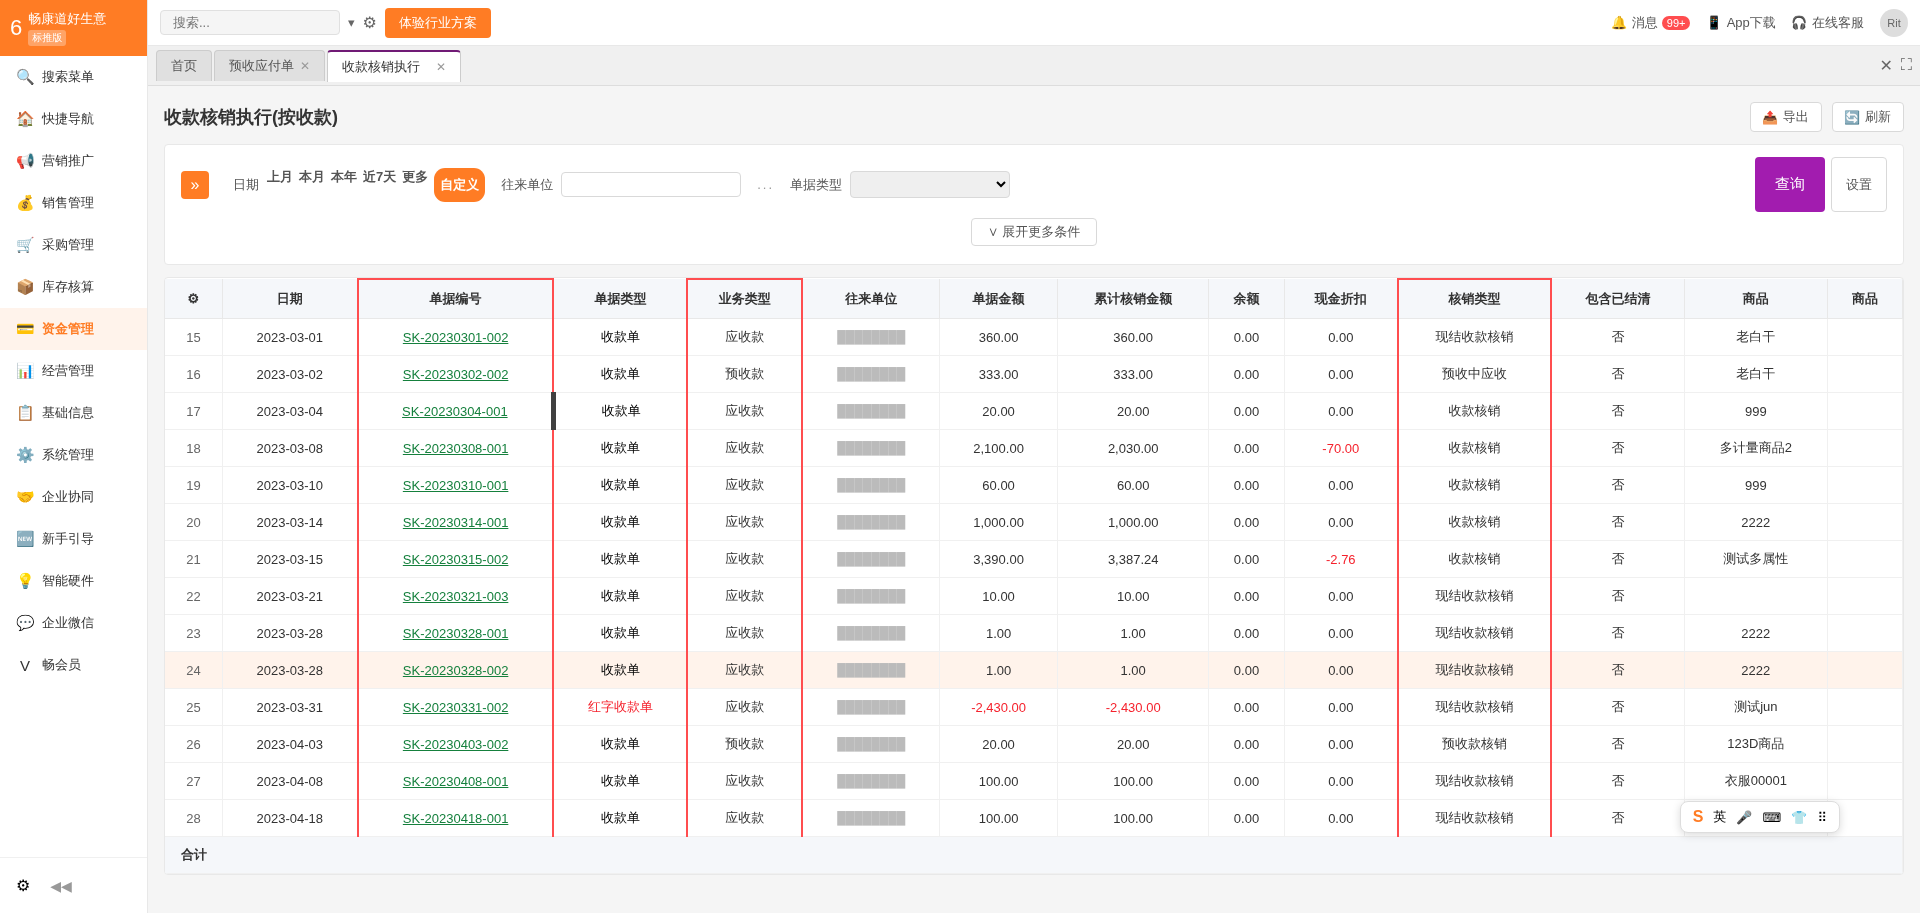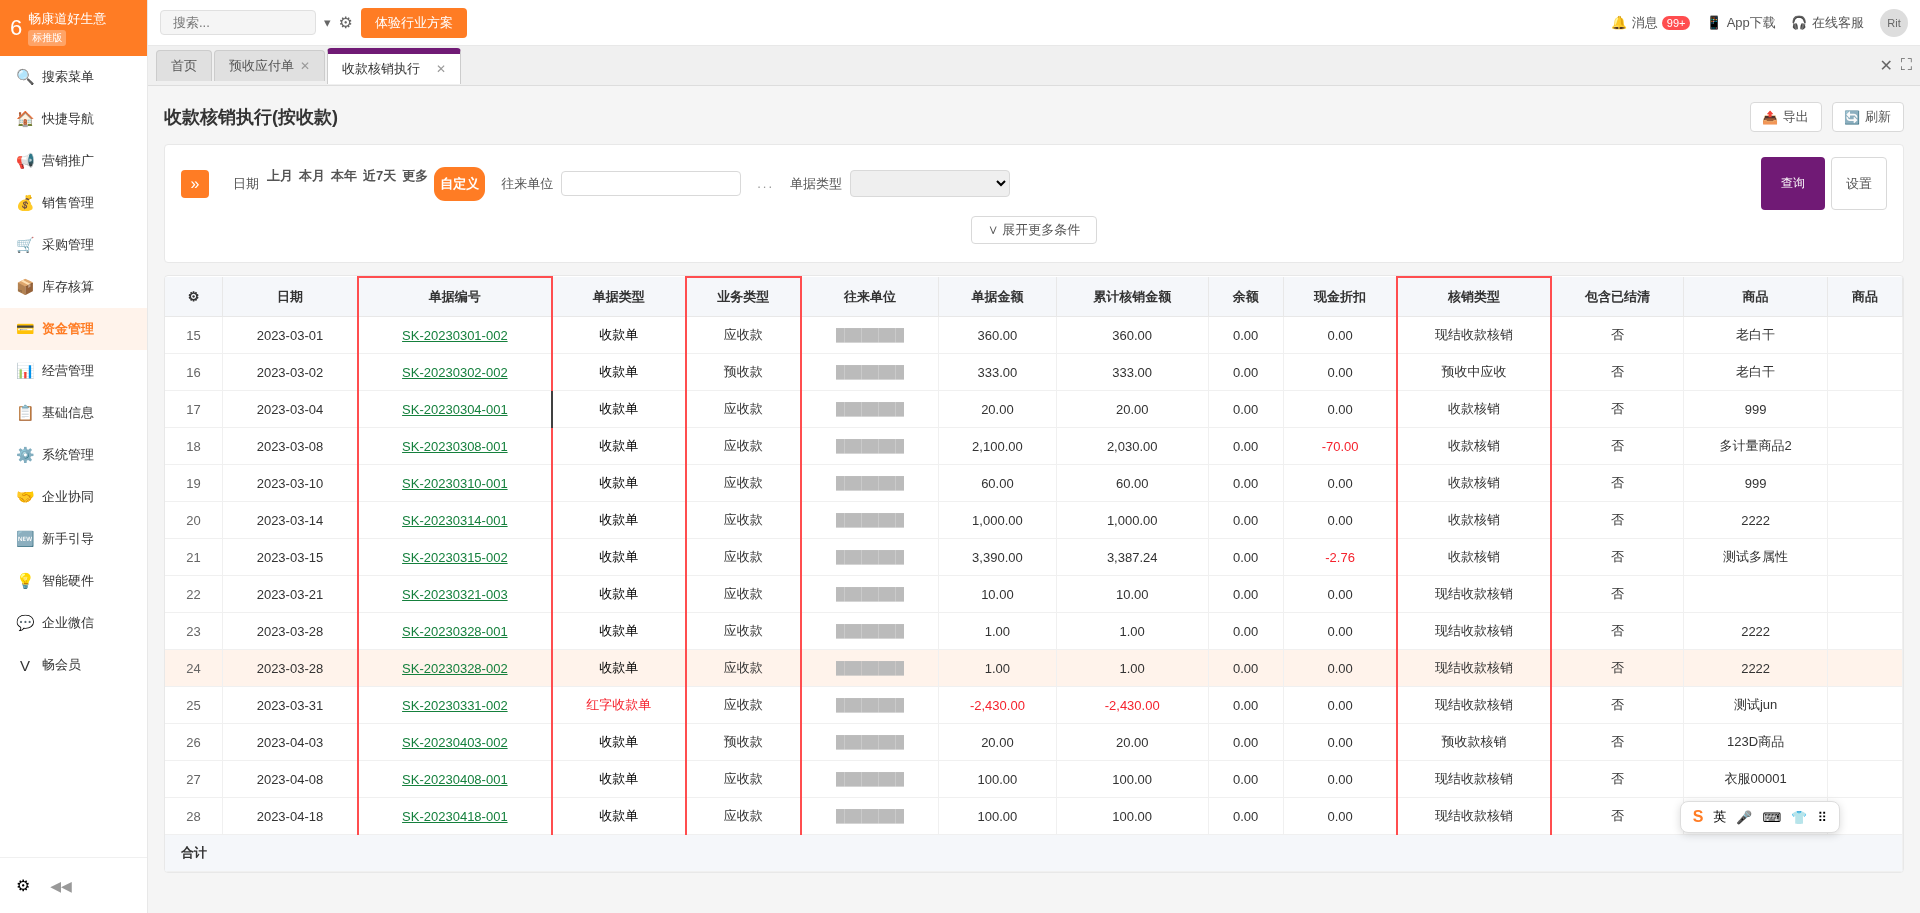--- a/index.html
+++ b/index.html
@@ -13,21 +13,21 @@
     .sidebar-item { display: flex; align-items: center; gap: 8px; padding: 12px 16px; cursor: pointer; color: #333; font-size: 13px; }
     .sidebar-item.active { background: #fff3eb; color: #ff7c24; font-weight: bold; }
     .sidebar-item .icon { font-size: 15px; width: 18px; text-align: center; }
     .sidebar-bottom { margin-top: auto; border-top: 1px solid #f0f0f0; padding: 10px 0; }
 
     
     .main { flex: 1; display: flex; flex-direction: column; overflow: hidden; }
 
     
     .topbar { height: 46px; background: #fff; border-bottom: 1px solid #e8e8e8; display: flex; align-items: center; padding: 0 12px; gap: 8px; flex-shrink: 0; }
-    .topbar-search { background: #f5f5f5; border: 1px solid #e0e0e0; border-radius: 4px; padding: 4px 12px; width: 156px; font-size: 13px; color: #999; }
+    .topbar-search { background: #f5f5f5; border: 1px solid #e0e0e0; border-radius: 4px; padding: 4px 12px; width: 180px; font-size: 13px; color: #999; }
     .topbar-dropdown { color: #666; cursor: pointer; }
     .topbar-gear { color: #666; cursor: pointer; font-size: 16px; }
     .topbar-btn-orange { background: #ff7c24; color: #fff; border: none; padding: 6px 14px; border-radius: 4px; cursor: pointer; font-size: 13px; }
     .topbar-right { margin-left: auto; display: flex; align-items: center; gap: 16px; color: #555; font-size: 13px; }
     .topbar-right-item { display: flex; align-items: center; gap: 4px; cursor: pointer; }
     .user-avatar { width: 28px; height: 28px; background: #ddd; border-radius: 50%; display: flex; align-items: center; justify-content: center; font-size: 11px; color: #666; }
 
     
     .tabbar { height: 40px; background: #f0f0f0; display: flex; align-items: center; padding: 0 8px; gap: 2px; flex-shrink: 0; border-bottom: 1px solid #ddd; }
     .tab { display: flex; align-items: center; gap: 6px; padding: 6px 14px; border-radius: 4px 4px 0 0; cursor: pointer; font-size: 13px; background: #e0e0e0; color: #555; border: 1px solid #ccc; border-bottom: none; }
@@ -49,21 +49,21 @@
     
     .filter-panel { background: #fff; border: 1px solid #e8e8e8; border-radius: 4px; padding: 12px 16px; margin-bottom: 12px; }
     .filter-row { display: flex; align-items: center; gap: 16px; flex-wrap: wrap; }
     .filter-item { display: flex; align-items: center; gap: 8px; }
     .filter-label { color: #555; white-space: nowrap; font-size: 13px; }
     .date-links { display: flex; gap: 6px; font-weight: bold; }
     .date-link { color: #555; cursor: pointer; font-size: 13px; }
     .date-link.custom { background: #ff7c24; color: #fff; padding: 8px 6px; border-radius: 11px; }
     .filter-input { border: 1px solid #d9d9d9; border-radius: 4px; padding: 4px 10px; font-size: 13px; width: 180px; }
     .filter-select { border: 1px solid #d9d9d9; border-radius: 4px; padding: 4px 10px; font-size: 13px; width: 160px; }
-    .btn-query { background: #701a75; color: #fff; border: none; padding: 18px 20px; border-radius: 4px; cursor: pointer; font-size: 12px; }
+    .btn-query { background: #a21caf; color: #fff; border: none; padding: 18px 20px; border-radius: 4px; cursor: pointer; font-size: 15px; }
     .btn-setting { background: #fff; border: 1px solid #d9d9d9; color: #555; padding: 6px 14px; border-radius: 4px; cursor: pointer; font-size: 13px; }
     .filter-divider { text-align: center; padding: 6px 0; }
     .expand-more-btn { background: none; border: 1px solid #d9d9d9; color: #555; padding: 4px 16px; border-radius: 4px; cursor: pointer; font-size: 13px; }
     .filter-arrow { display: inline-block; width: 28px; height: 28px; background: #ff7c24; color: #fff; border-radius: 4px; cursor: pointer; display: flex; align-items: center; justify-content: center; font-size: 16px; margin-right: 8px; }
 
     
     .table-wrap { background: #fff; border: 1px solid #e8e8e8; border-radius: 4px; overflow: auto; }
     table { width: 100%; border-collapse: collapse; font-size: 13px; }
     thead tr { background: #f5f7fa; }
     th { padding: 10px 12px; text-align: center; color: #333; font-weight: 600; border-bottom: 1px solid #e8e8e8; border-right: 1px solid #e8e8e8; white-space: nowrap; }
@@ -194,21 +194,21 @@
   </div>
 
   <div class="tabbar">
     <div class="tab">
       <span>首页</span>
     </div>
     <div class="tab">
       <span>预收应付单</span>
       <span class="close">✕</span>
     </div>
-    <div class="tab active" style="background:#fff; border-top: 6px solid #701a75; gap: 16px;">
+    <div class="tab active" style="background:#fff; border-top: 2px solid #701a75; gap: 16px;">
       <span>收款核销执行</span>
       <span class="close">✕</span>
     </div>
     <div class="tabbar-right">
       <span class="tabbar-icon">✕</span>
       <span class="tabbar-icon">⛶</span>
     </div>
   </div>
 
   <div class="content">
@@ -316,21 +316,21 @@
     <td>0.00</td>
     <td class="">0.00</td>
     <td style="border-left:2px solid #ff4d4f;border-right:2px solid #ff4d4f;">预收中应收</td>
     <td>否</td>
     <td>老白干</td>
     <td></td>
   </tr>
             <tr>
     <td class="row-num">17</td>
     <td>2023-03-04</td>
-    <td style="border-left:2px solid #ff4d4f;border-right:2px solid #404040;"><span class="link-cell">SK-20230304-001</span></td>
+    <td style="border-left:2px solid #ff4d4f;border-right:5px solid #404040;"><span class="link-cell">SK-20230304-001</span></td>
     <td style="color:inherit">收款单</td>
     <td style="border-left:2px solid #ff4d4f;border-right:2px solid #ff4d4f;">应收款</td>
     <td style="color:#bbb;font-size:12px;">████████</td>
     <td class="">20.00</td>
     <td class="">20.00</td>
     <td>0.00</td>
     <td class="">0.00</td>
     <td style="border-left:2px solid #ff4d4f;border-right:2px solid #ff4d4f;">收款核销</td>
     <td>否</td>
     <td>999</td>

